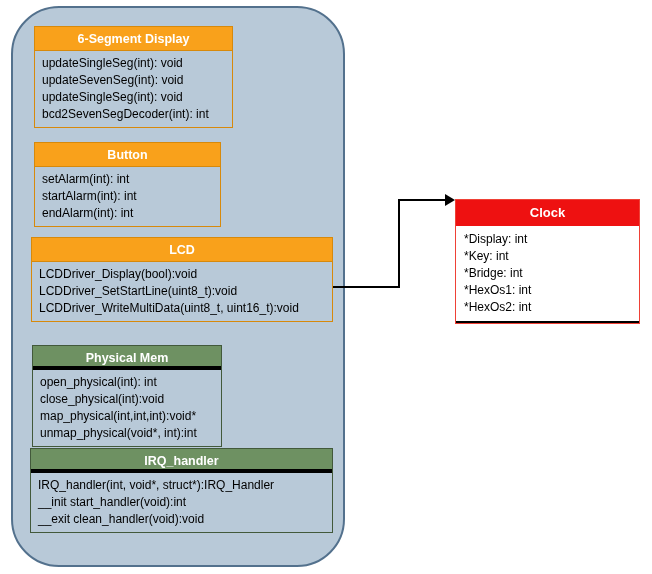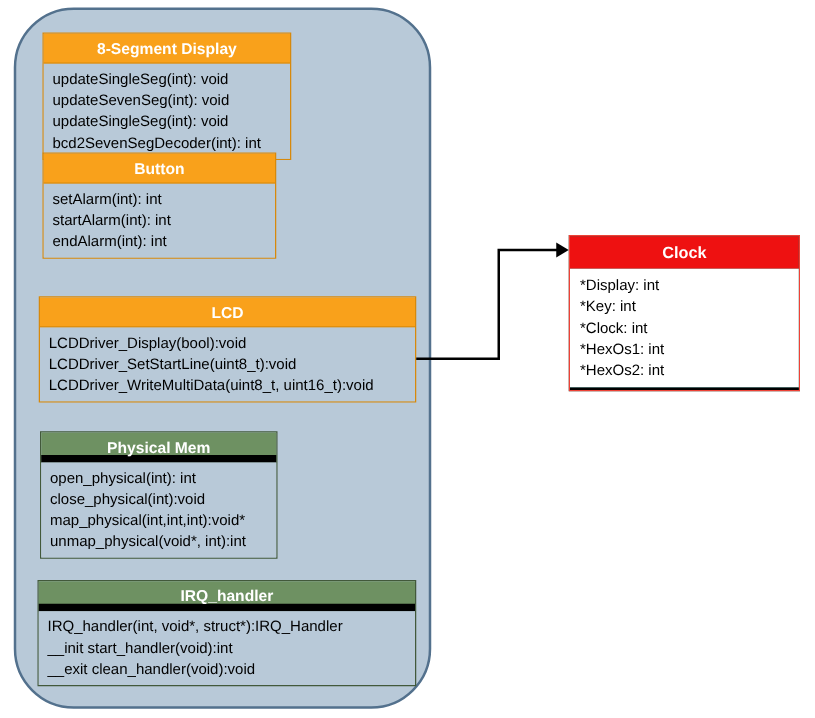--- a/index.html
+++ b/index.html
@@ -15,53 +15,53 @@
   .classbox .hdr {
     height:24px; line-height:24px; text-align:center;
     font-weight:bold; font-size:12.5px; color:#ffffff;
   }
   .classbox .bd { background:#b8c9d8; padding:4px 7px; }
   .member { line-height:17px; color:#000000; white-space:nowrap; }
 
   .orange { border-color:#d7890b; }
   .orange .hdr { background:#f9a11b; border-bottom:1px solid #d7890b; }
   .green { border-color:#42593b; }
-  .green .hdr { background:#6e9162; border-bottom:6px solid #000000; }
+  .green .hdr { background:#6e9162; border-bottom:4px solid #000000; }
 
   .clockbox {
-    position:absolute; left:455px; top:188px; width:185px;
-    border:1px solid #ef4136; background:#0f766e; font-size:12px;
+    position:absolute; left:455px; top:199px; width:185px;
+    border:1px solid #ef4136; background:#1d4ed8; font-size:12px;
   }
   .clockbox .hdr {
     height:26px; line-height:26px; text-align:center;
     background:#ee1111; color:#ffffff; font-weight:bold; font-size:13px;
   }
   .clockbox .sect { padding:5px 8px; background:#ffffff; }
   .clock-divider { height:0; border-top:2px solid #000000; }
 
   svg.connector-layer { position:absolute; left:0; top:0; pointer-events:none; }
 </style>
 </head>
 <body>
 
 <div id="stage">
 
   <div class="group-container"></div>
 
   <div class="classbox orange" style="left:34px; top:26px; width:199px;">
-    <div class="hdr">8-Segment Display</div>
+    <div class="hdr">6-Segment Display</div>
     <div class="bd">
       <div class="member">updateSingleSeg(int): void</div>
       <div class="member">updateSevenSeg(int): void</div>
       <div class="member">updateSingleSeg(int): void</div>
       <div class="member">bcd2SevenSegDecoder(int): int</div>
     </div>
   </div>
 
-  <div class="classbox orange" style="left:34px; top:122px; width:187px;">
+  <div class="classbox orange" style="left:34px; top:142px; width:187px;">
     <div class="hdr">Button</div>
     <div class="bd">
       <div class="member">setAlarm(int): int</div>
       <div class="member">startAlarm(int): int</div>
       <div class="member">endAlarm(int): int</div>
     </div>
   </div>
 
   <div class="classbox orange" style="left:31px; top:237px; width:302px;">
     <div class="hdr">LCD</div>
@@ -75,35 +75,35 @@
   <div class="classbox green" style="left:32px; top:345px; width:190px;">
     <div class="hdr">Physical Mem</div>
     <div class="bd">
       <div class="member">open_physical(int): int</div>
       <div class="member">close_physical(int):void</div>
       <div class="member">map_physical(int,int,int):void*</div>
       <div class="member">unmap_physical(void*, int):int</div>
     </div>
   </div>
 
-  <div class="classbox green" style="left:30px; top:464px; width:303px;">
+  <div class="classbox green" style="left:30px; top:448px; width:303px;">
     <div class="hdr">IRQ_handler</div>
     <div class="bd">
       <div class="member">IRQ_handler(int, void*, struct*):IRQ_Handler</div>
       <div class="member">__init start_handler(void):int</div>
       <div class="member">__exit clean_handler(void):void</div>
     </div>
   </div>
 
   <div class="clockbox">
     <div class="hdr">Clock</div>
     <div class="sect">
       <div class="member">*Display: int</div>
       <div class="member">*Key: int</div>
-      <div class="member">*Clock: int</div>
+      <div class="member">*Bridge: int</div>
       <div class="member">*HexOs1: int</div>
       <div class="member">*HexOs2: int</div>
     </div>
     <div class="clock-divider"></div>
   </div>
 
   <svg class="connector-layer" width="652" height="574" viewBox="0 0 652 574">
     <polyline points="333,287 399,287 399,200 446,200" fill="none" stroke="#000000" stroke-width="2"></polyline>
     <polygon points="445,194 455,200 445,206" fill="#000000"></polygon>
   </svg>

